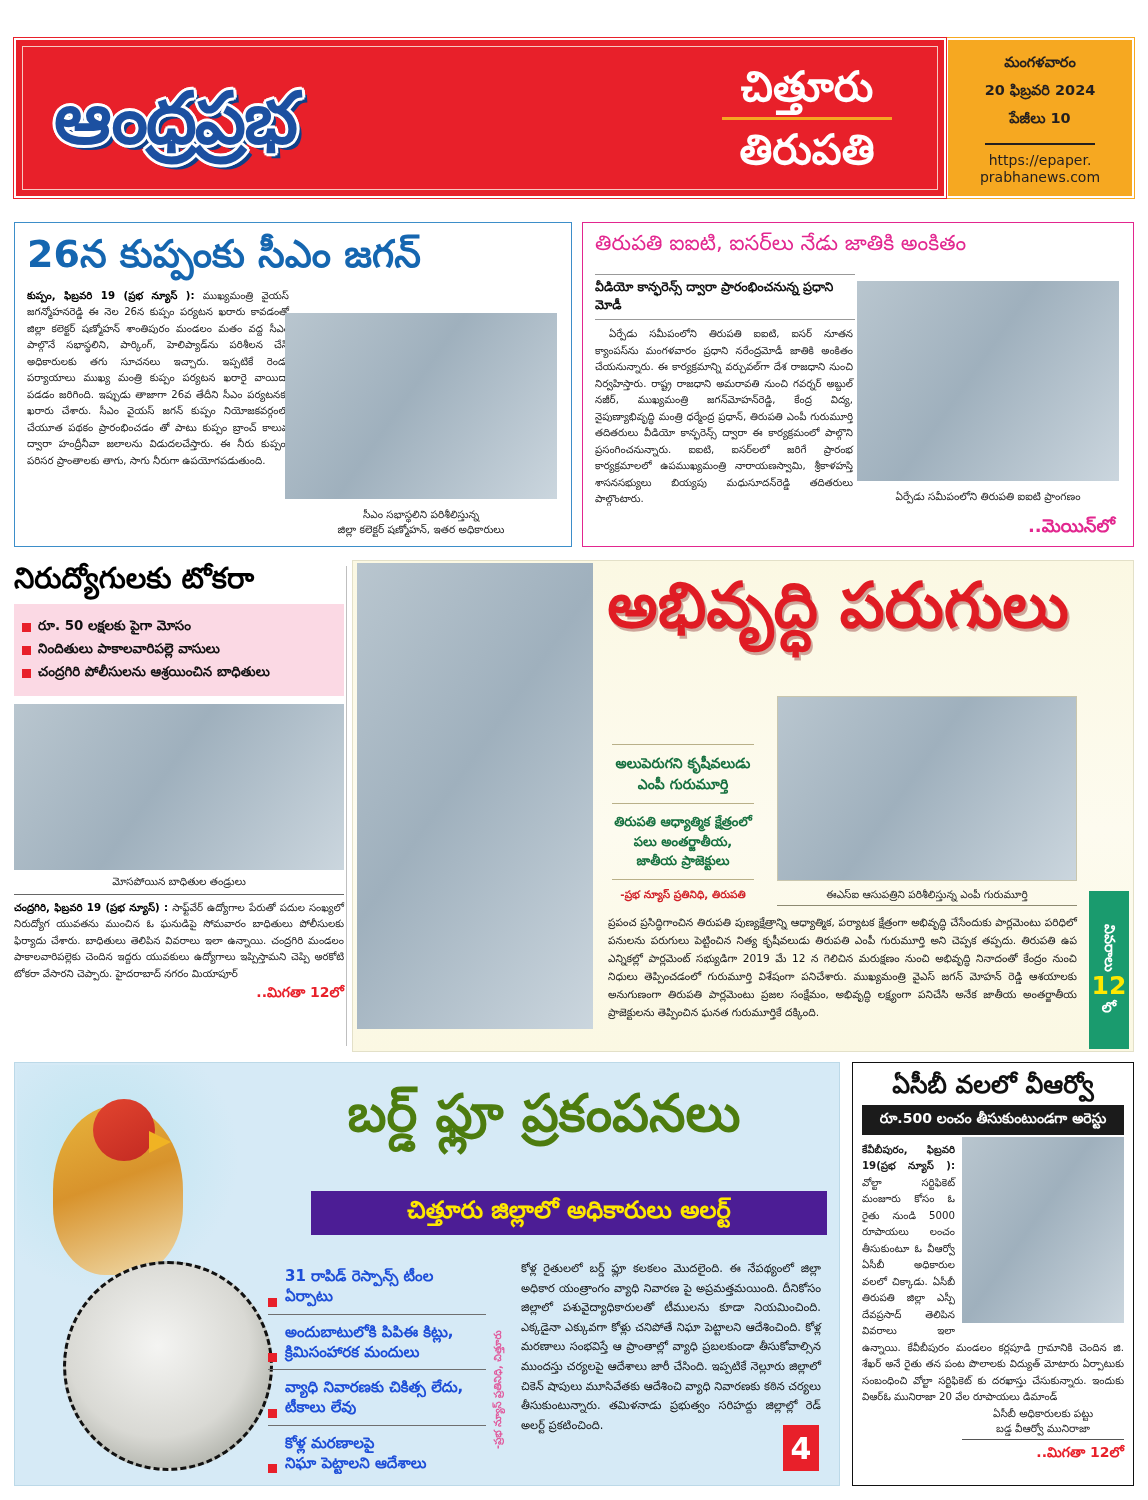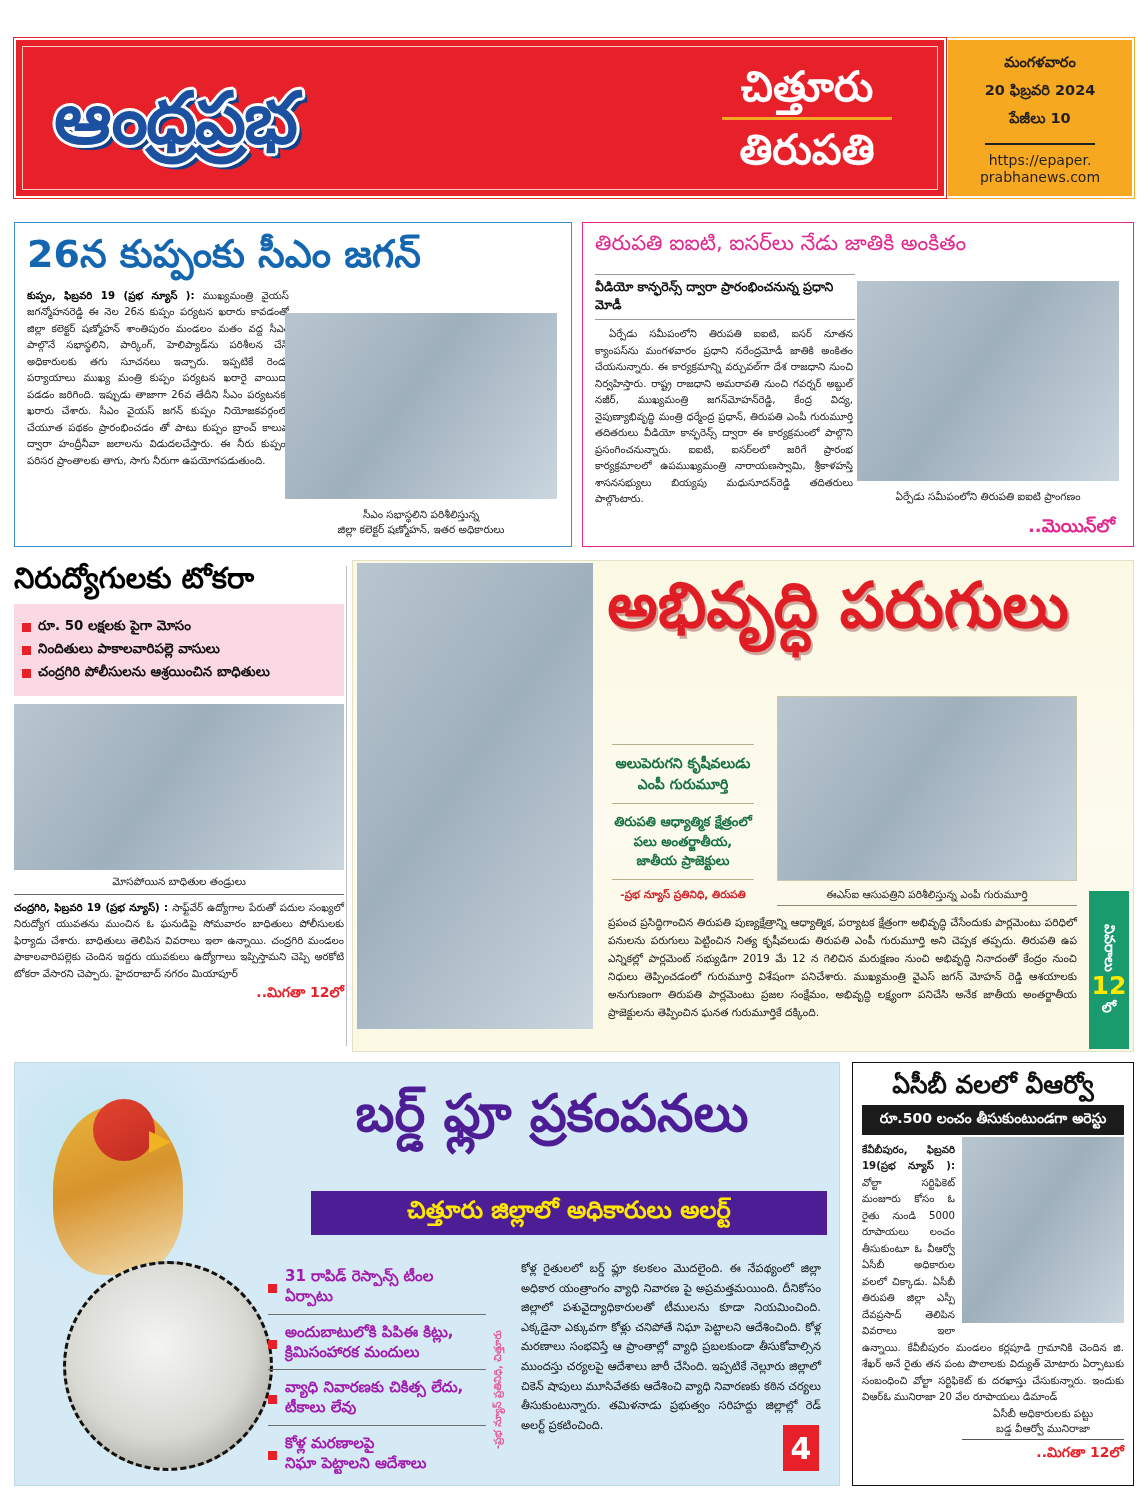--- a/index.html
+++ b/index.html
@@ -244,33 +244,33 @@
   .c1-rooster .beak {
     position:absolute; left: 132px; top: 66px; width: 0; height: 0;
     border-left: 22px solid #f0b323; border-top: 11px solid transparent; border-bottom: 11px solid transparent;
   }
   .c1-circ {
     position:absolute; left: 48px; top: 198px; width: 210px; height: 210px;
     border-radius: 50%; border: 3px dashed #111;
     background: radial-gradient(circle at 45% 40%, #f4f4f2 0%, #d9d9d4 55%, #8d9187 100%);
   }
   .c1-head {
-    position:absolute; left: 242px; top: 22px; width: 590px;
+    position:absolute; left: 234px; top: 22px; width: 590px;
     font-family:"DejaVu Sans",sans-serif; font-size: 52px; font-weight: bold;
-    color:#4c1d95; line-height: 1.1; text-align:center; white-space: nowrap;
+    color:#4d7c0f; line-height: 1.1; text-align:center; white-space: nowrap;
   }
   .c1-band {
     position:absolute; left: 296px; top: 128px; width: 516px; height: 44px;
     background:#4c1d95; display:flex; align-items:center; justify-content:center;
     color:#ffe800; font-family:"DejaVu Sans",sans-serif; font-size: 24px; font-weight:bold;
   }
   .c1-bullets { position:absolute; left: 253px; top: 196px; width: 218px; }
   .c1-bullets li {
-    list-style:none; display:flex; gap:8px; align-items:center;
-    font-family:"DejaVu Sans",sans-serif; font-size: 15px; font-weight:bold; color:#a21caf;
+    list-style:none; display:flex; gap:8px; align-items:flex-end;
+    font-family:"DejaVu Sans",sans-serif; font-size: 15px; font-weight:bold; color:#1d4ed8;
     line-height:1.35; padding: 7px 0;
   }
   .c1-bullets li + li { border-top: 1px solid #6f6f6f; }
   .c1-vcredit {
     position:absolute; left: 476px; top: 232px; width: 20px; height: 190px;
     writing-mode: vertical-rl; transform: rotate(180deg);
     font-family:"DejaVu Sans",sans-serif; font-size: 10px; font-weight:bold;
     color:#e05c9e; text-align:center;
   }
   .c1-text {

